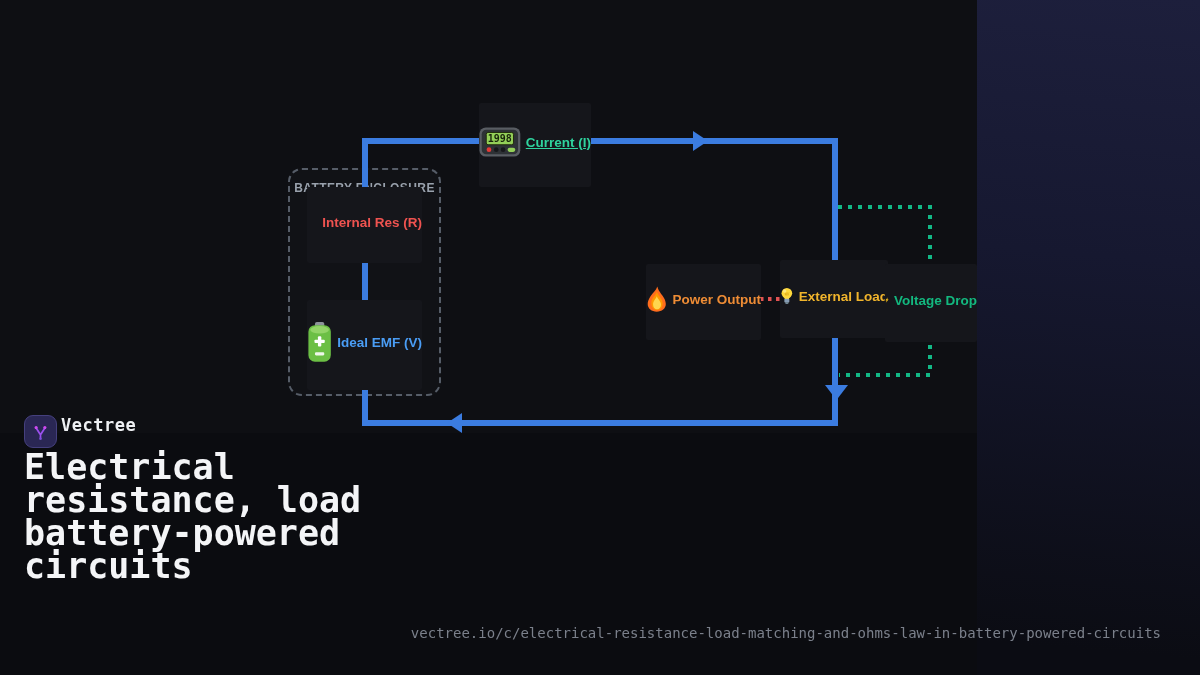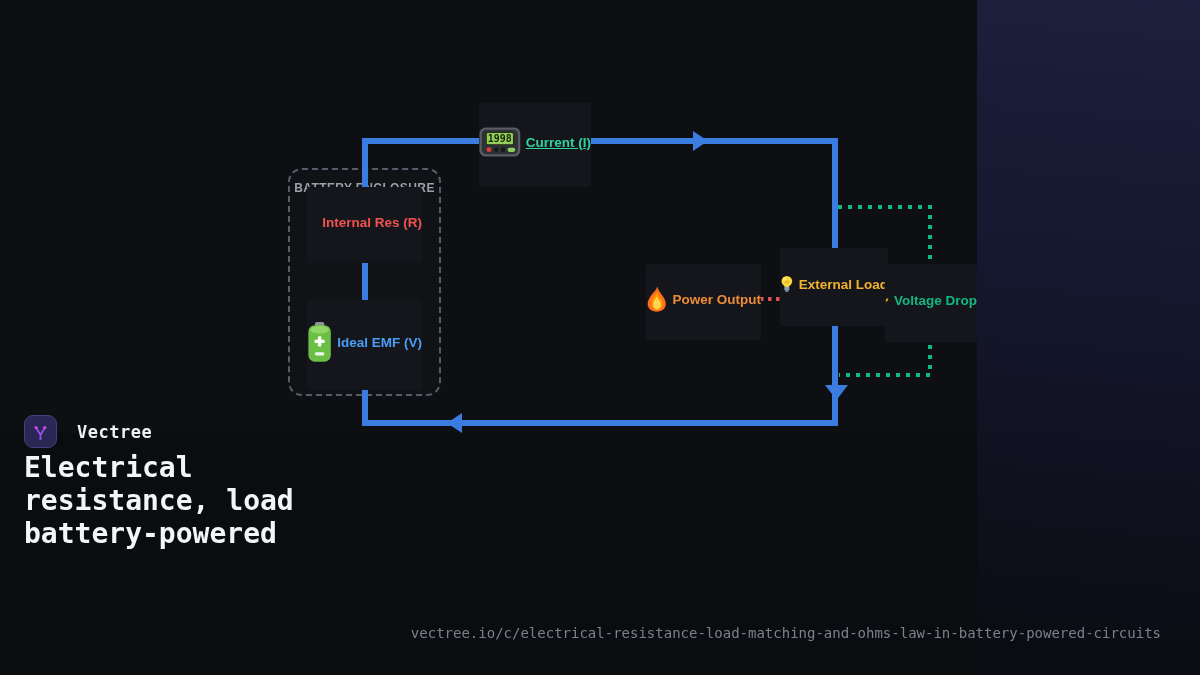--- a/index.html
+++ b/index.html
@@ -33,37 +33,37 @@
   .node {
     position:absolute; z-index:3; background:#15161b; border-radius:2px;
     display:flex; flex-direction:row; align-items:center; justify-content:flex-end;
     gap:5px; padding-bottom:6px;
   }
   .node-label { font-size:13.5px; font-weight:bold; white-space:nowrap; }
   .n-current  { left:479px; top:103px; width:112px; height:84px; }
   .n-internal { left:307px; top:187px; width:115px; height:76px; }
   .n-emf      { left:307px; top:300px; width:115px; height:90px; }
   .n-power    { left:646px; top:264px; width:115px; height:76px; }
-  .n-load     { left:780px; top:248px; width:108px; height:78px; }
+  .n-load     { left:780px; top:260px; width:108px; height:78px; }
   .n-volt     { left:885px; top:264px; width:92px;  height:78px; }
 
-  .brand { position:absolute; left:24px; top:415px; display:flex; align-items:center; gap:20px; }
+  .brand { position:absolute; left:24px; top:415px; display:flex; gap:4px; }
   .logo {
     width:33px; height:33px; border-radius:9px;
     background:#2a2754; border:1px solid #45407e;
     display:flex; align-items:center; justify-content:center;
   }
   .brand-name {
     font-family:"DejaVu Sans Mono", monospace; font-weight:bold;
     font-size:17px; color:#eef0f3; letter-spacing:.5px;
   }
   .title {
     position:absolute; left:24px; top:451px; width:360px;
     font-family:"DejaVu Sans Mono", monospace; font-weight:bold;
-    font-size:28px; line-height:33px; color:#f4f5f7;
+    font-size:35px; line-height:33px; color:#f4f5f7;
   }
   .url {
     position:absolute; right:39px; top:625px;
     font-family:"DejaVu Sans Mono", monospace; font-size:14px; color:#7b808b;
     letter-spacing:0; white-space:nowrap;
   }
 </style>
 </head>
 <body>
 
@@ -188,15 +188,16 @@
       <circle cx="12" cy="21" r="1.5" fill="#7c4fe0"></circle>
     </svg>
   </div>
   <div class="brand-name">Vectree</div>
 </div>
 
 <div class="title">
   <div>Electrical</div>
   <div>resistance, load</div>
   <div>battery-powered</div>
+  <div>circuits</div>
 </div>
 
 <div class="url">vectree.io/c/electrical-resistance-load-matching-and-ohms-law-in-battery-powered-circuits</div>
 
 </body></html>

